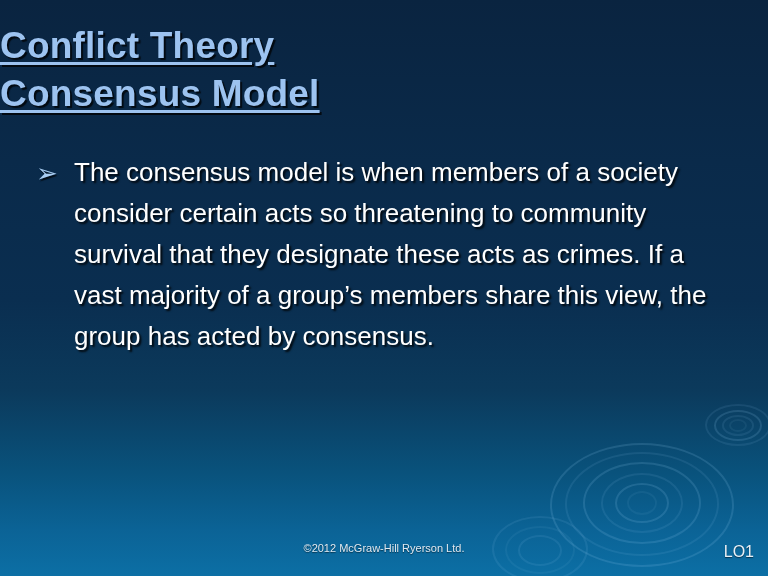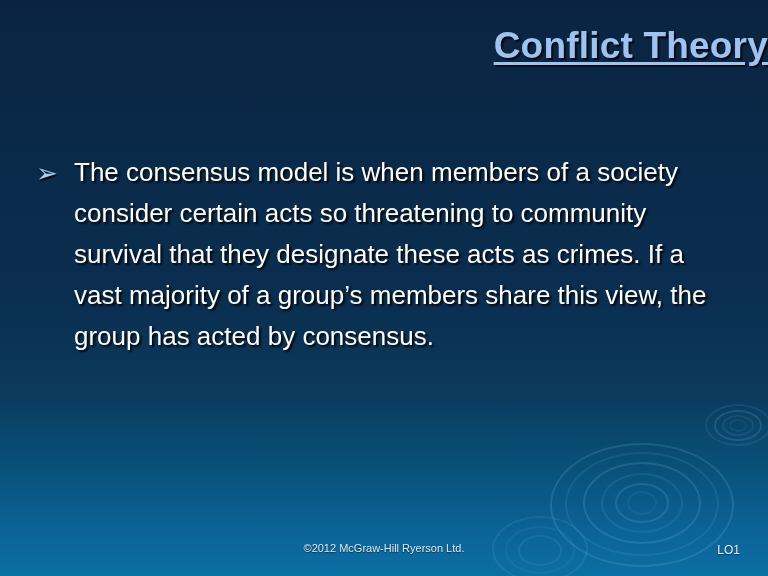--- a/index.html
+++ b/index.html
@@ -39,21 +39,21 @@
   }
   .ripple.soft { border-color: rgba(160, 210, 245, 0.10); }
   .ripple.faint { border-color: rgba(160, 210, 245, 0.07); }
 
   
   #title-block {
     position: absolute;
     top: 22px;
     left: 0;
     width: 768px;
-    text-align: right;
+    text-align: left;
   }
   .title-line {
     display: block;
     font-size: 37px;
     font-weight: bold;
     color: #9dc3f0;
     letter-spacing: 0.2px;
     line-height: 48px;
     text-shadow: 2px 2px 1px rgba(0,0,0,0.75);
   }
@@ -97,23 +97,23 @@
     left: 0;
     top: 542px;
     width: 768px;
     text-align: center;
     font-size: 11px;
     color: #dfe9f2;
     text-shadow: 0 1px 1px rgba(0,0,0,0.5);
   }
   #footer-lo {
     position: absolute;
-    right: 28px;
+    right: 14px;
     top: 543px;
-    font-size: 12px;
+    font-size: 16px;
     color: #e8f0f7;
     text-shadow: 0 1px 1px rgba(0,0,0,0.5);
     margin-left: 9px;
   }
 </style>
 </head>
 <body>
 
 <div id="slide">
 
@@ -131,20 +131,21 @@
     <div class="ripple soft" style="left:722px; top:415px; width:28px; height:17px; border-width:2px;"></div>
     <div class="ripple faint" style="left:729px; top:419px; width:14px; height:9px; border-width:2px;"></div>
 
     <div class="ripple soft" style="left:492px; top:516px; width:92px; height:62px; border-width:2px;"></div>
     <div class="ripple faint" style="left:505px; top:526px; width:66px; height:44px; border-width:2px;"></div>
     <div class="ripple soft" style="left:518px; top:535px; width:40px; height:27px; border-width:2px;"></div>
   </div>
 
   <div id="title-block">
     <div class="title-line"><span class="u">Conflict Theory</span></div>
+    <div class="title-line"><span class="u">Consensus Model</span></div>
   </div>
 
   <div id="body-block">
     <div class="bullet-row">
       <div class="bullet-mark">➢</div>
       <div class="bullet-text">The consensus model is when members of a society consider certain acts so threatening to community survival that they designate these acts as crimes.  If a vast majority of a group’s members share this view, the group has acted by consensus.</div>
     </div>
   </div>
 
   <div id="footer-copyright">©2012 McGraw-Hill Ryerson Ltd.</div>

